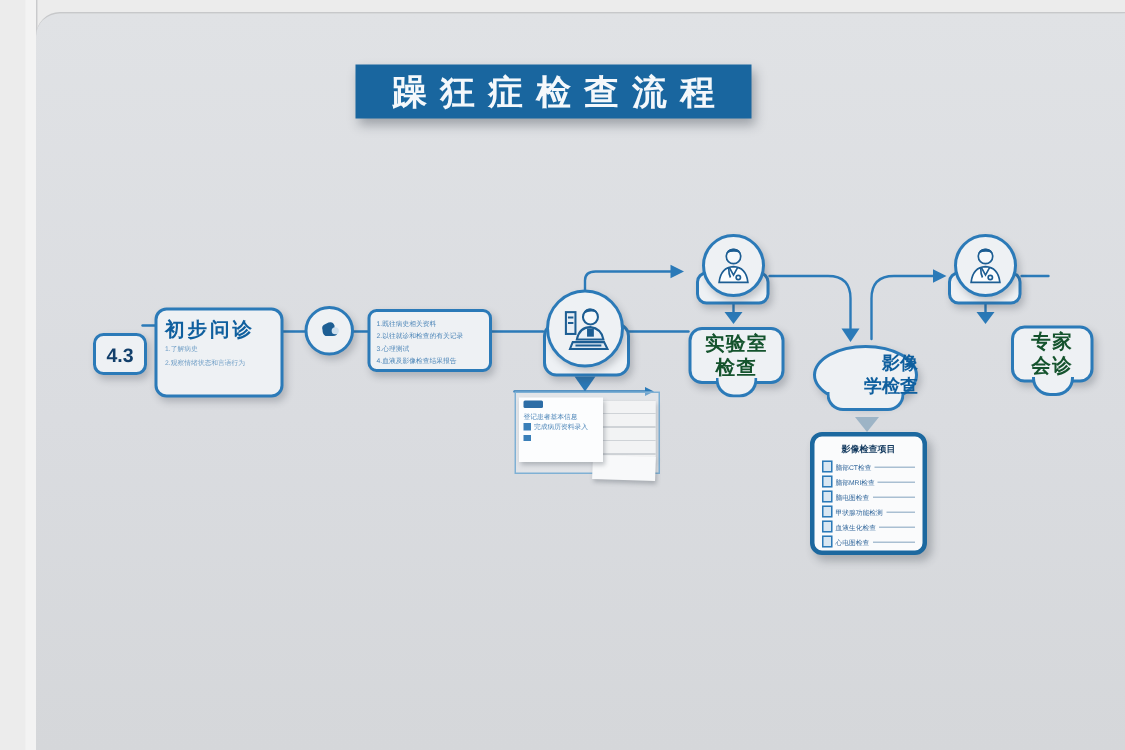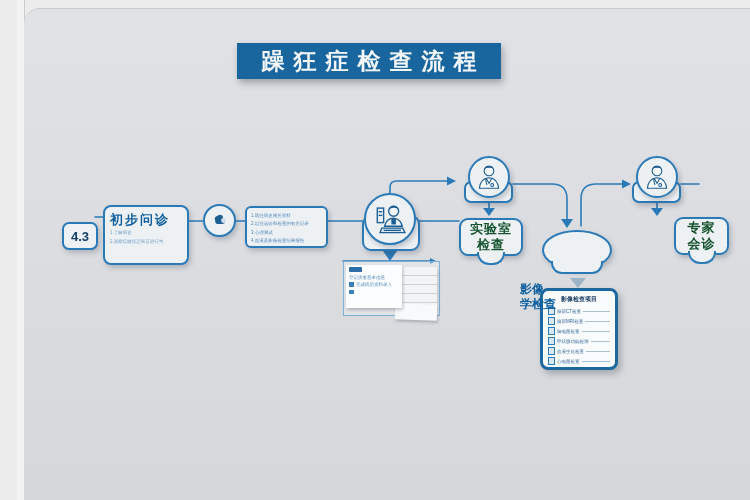--- a/index.html
+++ b/index.html
@@ -21,21 +21,21 @@
   .person-circle{left:364px;top:193px;width:52px;height:52px;border-radius:50%;border-width:2.5px;display:flex;align-items:center;justify-content:center;z-index:3;background:#eef1f4;}
   .doc-badge{top:181px;width:49px;height:22px;border-radius:7px;}
   .doc-circle{top:156px;width:42px;height:42px;border-radius:50%;display:flex;align-items:center;justify-content:center;z-index:3;background:#eef1f4;}
   .bubble{border-width:2.5px;border-radius:9px;display:flex;flex-direction:column;align-items:center;justify-content:center;}
   .bubble::after{content:"";position:absolute;left:50%;transform:translateX(-50%);top:calc(100% - 2.5px);width:24px;height:11px;background:#eef1f4;border:2.5px solid #2b7ab8;border-top:none;border-radius:0 0 12px 12px;}
   .bubble .l1,.bubble .l2{font-size:13px;font-weight:bold;color:#14532d;line-height:1.2;letter-spacing:1px;}
   .lab-box{left:459px;top:218px;width:64px;height:38px;}
   .expert-box{left:630px;top:217px;width:55px;height:38px;margin-left:44px;}
   .imaging-ellipse{position:absolute;left:542px;top:230px;width:70px;height:40px;border:2.5px solid #2b7ab8;border-radius:50%;background:#eef1f4;box-shadow:2px 3px 5px rgba(50,60,70,.25);z-index:2;box-sizing:border-box;}
   .imaging-tab{position:absolute;left:551px;top:261px;width:52px;height:13px;border:2.5px solid #2b7ab8;border-top:none;border-radius:0 0 11px 11px;background:#eef1f4;z-index:2;box-sizing:border-box;}
-  .imaging-text{position:absolute;left:520px;top:235px;width:70px;text-align:left;z-index:4;margin-top:47px;}
+  .imaging-text{position:absolute;left:542px;top:235px;width:70px;text-align:right;z-index:4;}
   .imaging-text div{font-size:12px;font-weight:bold;color:#0f5f9e;line-height:1.25;}
   .ilist-box{left:540px;top:288px;width:78px;height:82px;background:#fafbfc;border:3px solid #1c689f;border-radius:8px;padding:3px 5px;box-shadow:3px 4px 6px rgba(50,60,70,.3);}
   .ilist-title{font-size:6px;font-weight:bold;color:#12395e;text-align:center;margin:1px 0 2px 0;}
   .ilist-row{display:flex;align-items:center;height:10px;}
   .ilist-row .doc-ic{width:5px;height:6px;border:1px solid #2b7ab8;background:#d9e7f2;margin-right:2px;flex:none;}
   .ilist-row .txt{font-size:4.5px;color:#34689c;white-space:nowrap;}
   .ilist-row .tail{flex:1;border-bottom:1px solid #a9bfd2;margin-left:2px;}
   .win-outline{position:absolute;left:343px;top:261px;width:95px;height:53px;border:1px solid #7fb0d4;background:rgba(240,243,246,.35);z-index:2;}
   .win-card{position:absolute;left:346px;top:265px;width:56px;height:43px;background:#fcfdfe;box-shadow:1px 2px 3px rgba(60,70,80,.3);z-index:3;padding:2px 3px;box-sizing:border-box;}
   .win-chip{width:13px;height:5px;background:#2d6da6;border-radius:1px;margin-bottom:2px;}

